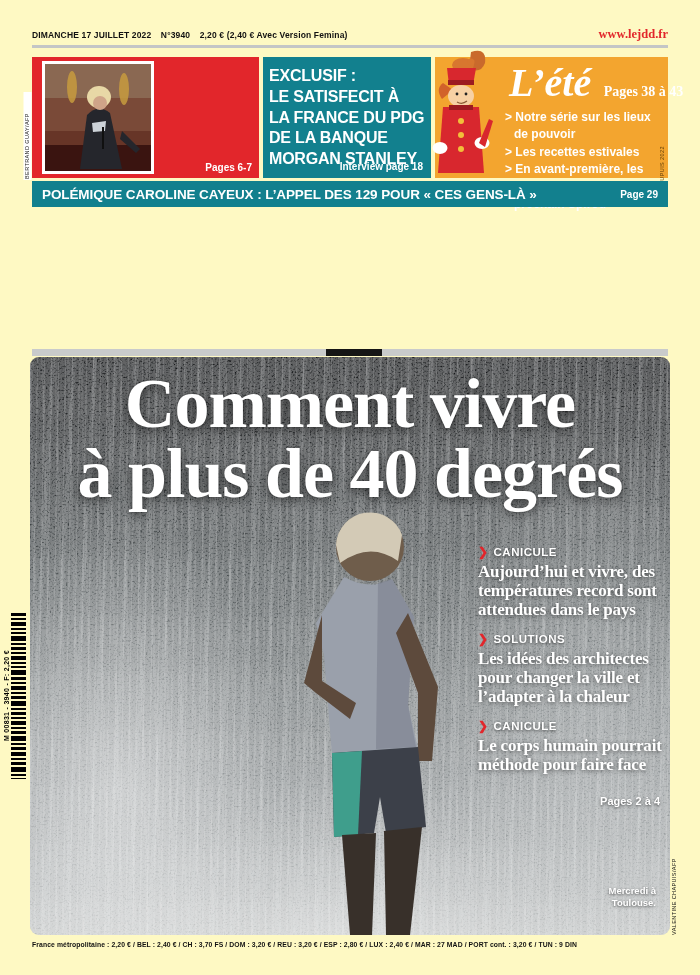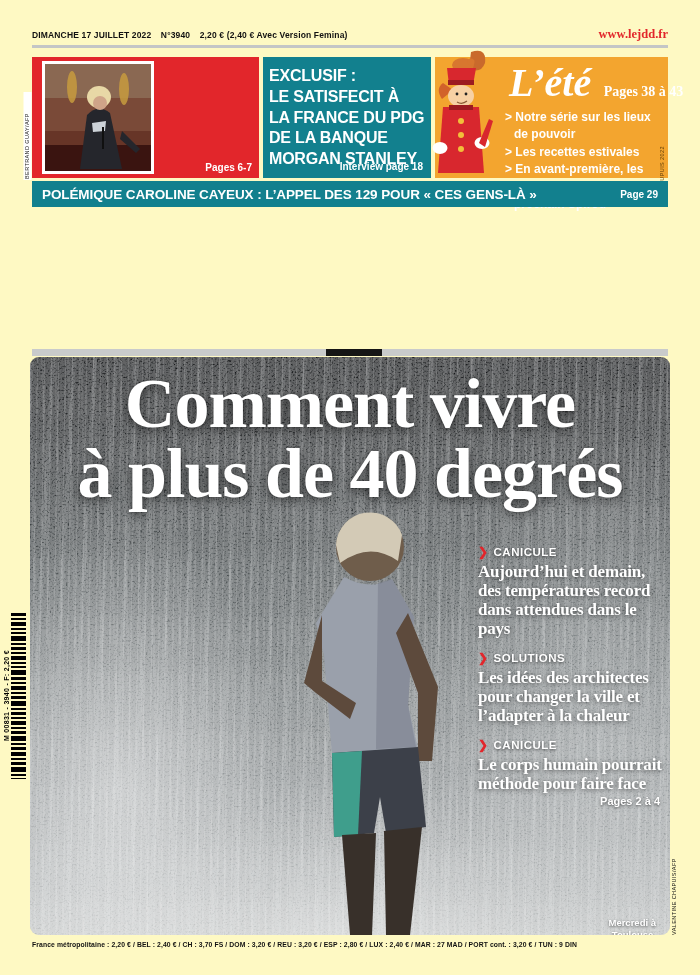--- a/index.html
+++ b/index.html
@@ -62,21 +62,21 @@
   .cover-sections{position:absolute;left:448px;top:188px;width:184px;}
   .cov-sec{margin-bottom:13px;}
   .sec-label{display:flex;align-items:center;gap:5px;color:#fff;font-weight:800;font-size:11.5px;letter-spacing:.5px;
       text-shadow:0 1px 3px rgba(0,0,0,.6);}
   .sec-chev{color:#e2262b;font-weight:900;font-size:12px;text-shadow:none;}
   .sec-text{margin-top:3px;color:#fff;font-family:"Liberation Serif",serif;font-weight:700;font-size:17px;line-height:1.12;
       letter-spacing:-.2px;text-shadow:0 1px 5px rgba(0,0,0,.55);}
   .pages25{position:absolute;left:448px;top:438px;width:182px;text-align:right;color:#fff;font-weight:700;font-size:11px;
       text-shadow:0 1px 3px rgba(0,0,0,.6);}
   .caption{position:absolute;right:14px;top:528px;text-align:right;color:#fff;font-weight:700;font-size:9.5px;line-height:1.3;
-      white-space:pre-line;text-shadow:0 1px 3px rgba(0,0,0,.6);margin-top:32px;}
+      white-space:pre-line;text-shadow:0 1px 3px rgba(0,0,0,.6);}
   .photo-credit{position:absolute;left:672px;top:838px;height:97px;color:#111;}
   
   .barcode{position:absolute;left:3px;top:612px;width:26px;height:168px;display:flex;align-items:center;}
   .barcode-text{writing-mode:vertical-rl;transform:rotate(180deg);font-size:7px;font-weight:700;color:#000;
       letter-spacing:.3px;margin-right:1px;}
   
   .pricebar{position:absolute;left:32px;top:941px;font-weight:700;font-size:6.8px;color:#111;letter-spacing:.1px;}
 </style>
 </head>
 <body>
@@ -197,21 +197,21 @@
     </div>
     <h2 class="headline">Comment vivre
 à plus de 40 degrés</h2>
 
     <div class="cover-sections">
       <div class="cov-sec">
         <div class="sec-label">
           <span class="sec-chev">❯</span>
           <span>CANICULE</span>
         </div>
-        <div class="sec-text">Aujourd’hui et demain, des températures record dans attendues dans le pays</div>
+        <div class="sec-text">Aujourd’hui et vivre, des températures record sont attendues dans le pays</div>
       </div>
       <div class="cov-sec">
         <div class="sec-label">
           <span class="sec-chev">❯</span>
           <span>SOLUTIONS</span>
         </div>
         <div class="sec-text">Les idées des architectes pour changer la ville et l’adapter à la chaleur</div>
       </div>
       <div class="cov-sec">
         <div class="sec-label">

